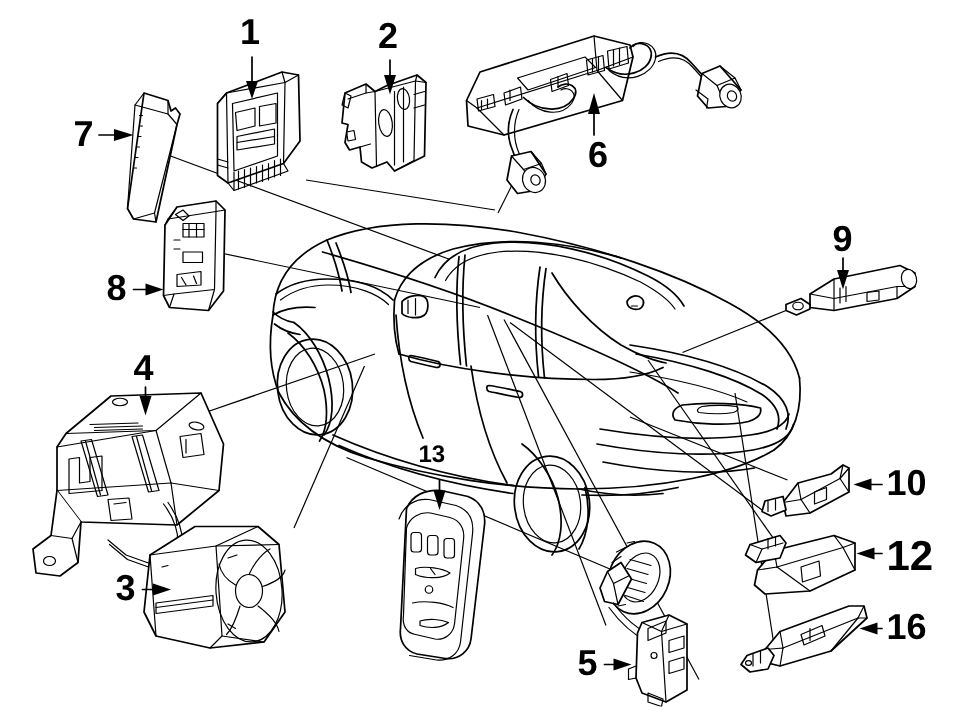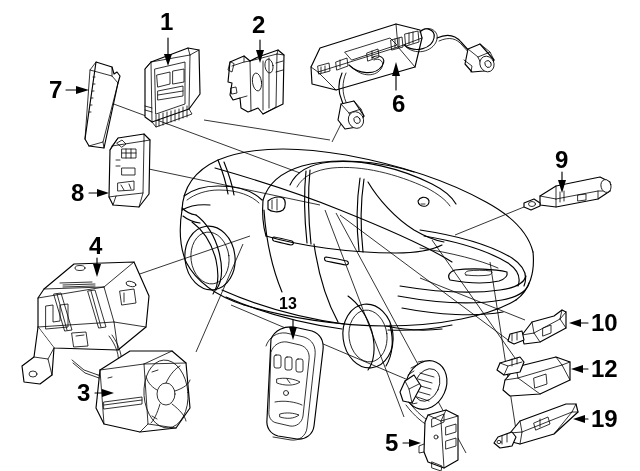--- a/index.html
+++ b/index.html
@@ -431,16 +431,16 @@
   <div class="callout" style="left:252px;top:13px;font-size:24px;">2</div>
   <div class="callout" style="left:392px;top:92px;font-size:24px;">6</div>
   <div class="callout" style="left:49px;top:78px;font-size:24px;">7</div>
   <div class="callout" style="left:71px;top:181px;font-size:24px;">8</div>
   <div class="callout" style="left:555px;top:148px;font-size:24px;">9</div>
   <div class="callout" style="left:89px;top:234px;font-size:24px;">4</div>
   <div class="callout" style="left:77px;top:381px;font-size:24px;">3</div>
   <div class="callout" style="left:279px;top:296px;font-size:16px;">13</div>
   <div class="callout" style="left:385px;top:431px;font-size:24px;">5</div>
   <div class="callout" style="left:591px;top:311px;font-size:24px;">10</div>
-  <div class="callout" style="left:591px;top:357px;font-size:24px;">12</div>
-  <div class="callout" style="left:591px;top:407px;font-size:24px;">19</div>
+  <div class="callout" style="left:591px;top:357px;font-size:28px;">12</div>
+  <div class="callout" style="left:591px;top:407px;font-size:24px;">16</div>
 
 </div>
 
 </body></html>

